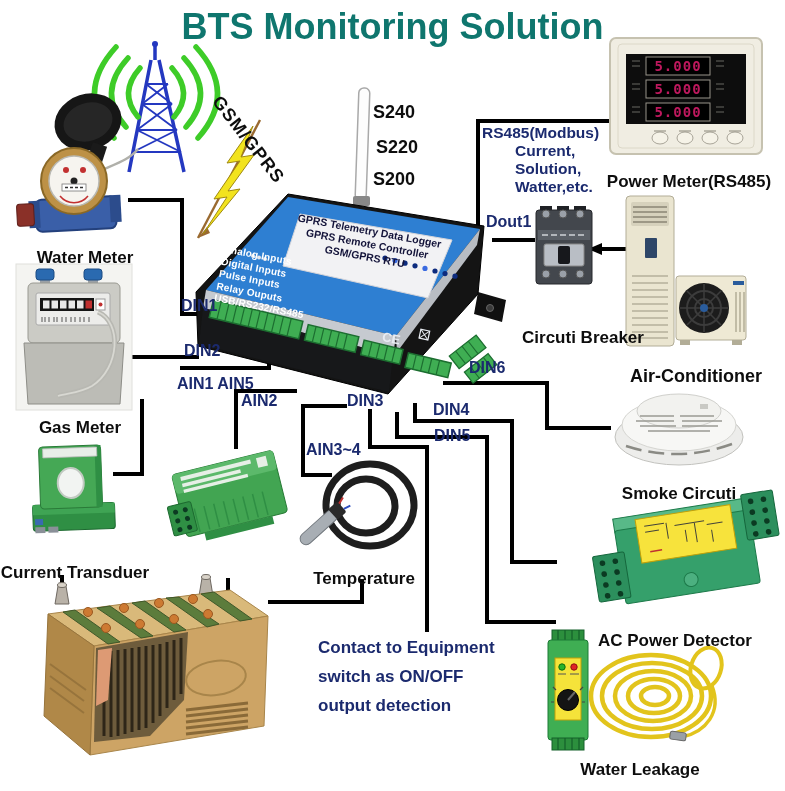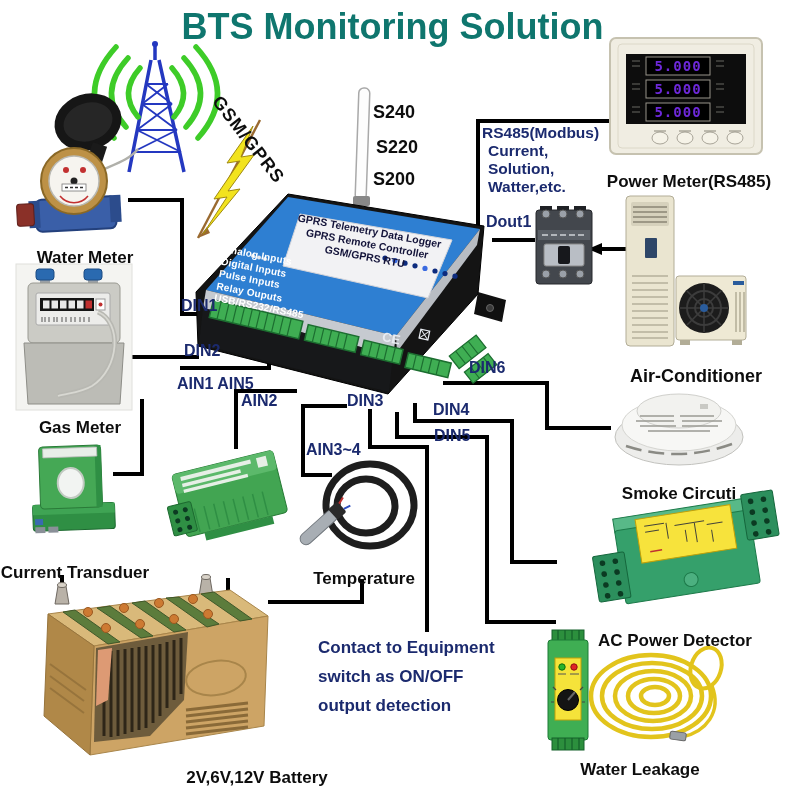--- a/index.html
+++ b/index.html
@@ -8,30 +8,30 @@
   #scene{position:absolute;left:0;top:0;z-index:1;}
   .txt{position:absolute;z-index:3;white-space:nowrap;}
   .title{left:0;right:0;top:6px;text-align:center;font-size:36px;font-weight:bold;color:#0f766e;}
   .dl{font-size:17px;font-weight:bold;color:#0d0d0d;}
   .pl{font-size:16px;font-weight:bold;color:#1b2a6e;}
   .sm{font-size:18px;font-weight:bold;color:#0d0d0d;}
   .center{text-align:center;margin-top:14px;}
   .gsm{left:224px;top:92px;font-size:18px;font-weight:bold;color:#0d0d0d;
        transform:rotate(52deg);transform-origin:0 0;letter-spacing:1px;}
   .rs485{left:482px;top:124px;font-size:15.5px;font-weight:bold;color:#1b2a6e;line-height:18px;}
-  .rs485 .ind{padding-left:6px;}
+  .rs485 .ind{padding-left:6px;margin-left:27px;}
   .contact{left:318px;top:633px;font-size:17px;font-weight:bold;color:#1b2a6e;line-height:29px;}
   .sticker-txt{left:297px;top:211px;width:150px;text-align:center;color:#14143a;
        font-size:10.5px;font-weight:bold;line-height:13px;transform:rotate(10.5deg);transform-origin:0 0;}
   .features{left:225px;top:243px;color:#fff;font-size:10px;font-weight:bold;line-height:12.5px;
        transform:rotate(11deg);transform-origin:0 0;letter-spacing:.2px;}
   .ce{left:384px;top:329px;color:#e8ecf2;font-size:13px;font-weight:bold;
       transform:rotate(12deg);transform-origin:0 0;}
   .pmdigit{width:62px;text-align:center;font-family:"DejaVu Sans Mono",monospace;
-      font-size:14px;font-weight:bold;color:#6d28d9;letter-spacing:1px;}
+      font-size:14px;font-weight:bold;color:#be185d;letter-spacing:1px;}
 </style>
 </head>
 <body>
 
 <div id="stage">
 
 <svg id="scene" width="785" height="791" viewBox="0 0 785 791">
 
   <g stroke="#000" stroke-width="4" fill="none">
     <polyline points="128,200 182,200 182,314 209,314 209,325"></polyline>
@@ -392,22 +392,22 @@
 <div class="txt contact">
   <div>Contact to Equipment</div>
   <div>switch as ON/OFF</div>
   <div>output detection</div>
 </div>
 
 <div class="txt dl center" style="left:20px;top:234px;width:130px;">Water Meter</div>
 <div class="txt dl center" style="left:25px;top:404px;width:110px;">Gas Meter</div>
 <div class="txt dl center" style="left:0px;top:549px;width:150px;">Current Transduer</div>
 <div class="txt dl center" style="left:306px;top:555px;width:116px;">Temperature</div>
-<div class="txt dl center" style="left:172px;top:754px;width:170px;">2V,6V,12V Battery</div>
 <div class="txt dl center" style="left:596px;top:158px;width:186px;">Power Meter(RS485)</div>
+<div class="txt dl center" style="left:510px;top:314px;width:146px;">Circuti Breaker</div>
 <div class="txt dl center" style="left:608px;top:352px;width:176px;font-size:18px;">Air-Conditioner</div>
 <div class="txt dl center" style="left:596px;top:470px;width:166px;">Smoke Circuti</div>
 <div class="txt dl center" style="left:590px;top:617px;width:170px;">AC Power Detector</div>
 <div class="txt dl center" style="left:566px;top:746px;width:148px;">Water Leakage</div>
 
 <div class="txt pmdigit" style="left:647px;top:58px;">5.000</div>
 <div class="txt pmdigit" style="left:647px;top:81px;">5.000</div>
 <div class="txt pmdigit" style="left:647px;top:104px;">5.000</div>
 
 </div>

